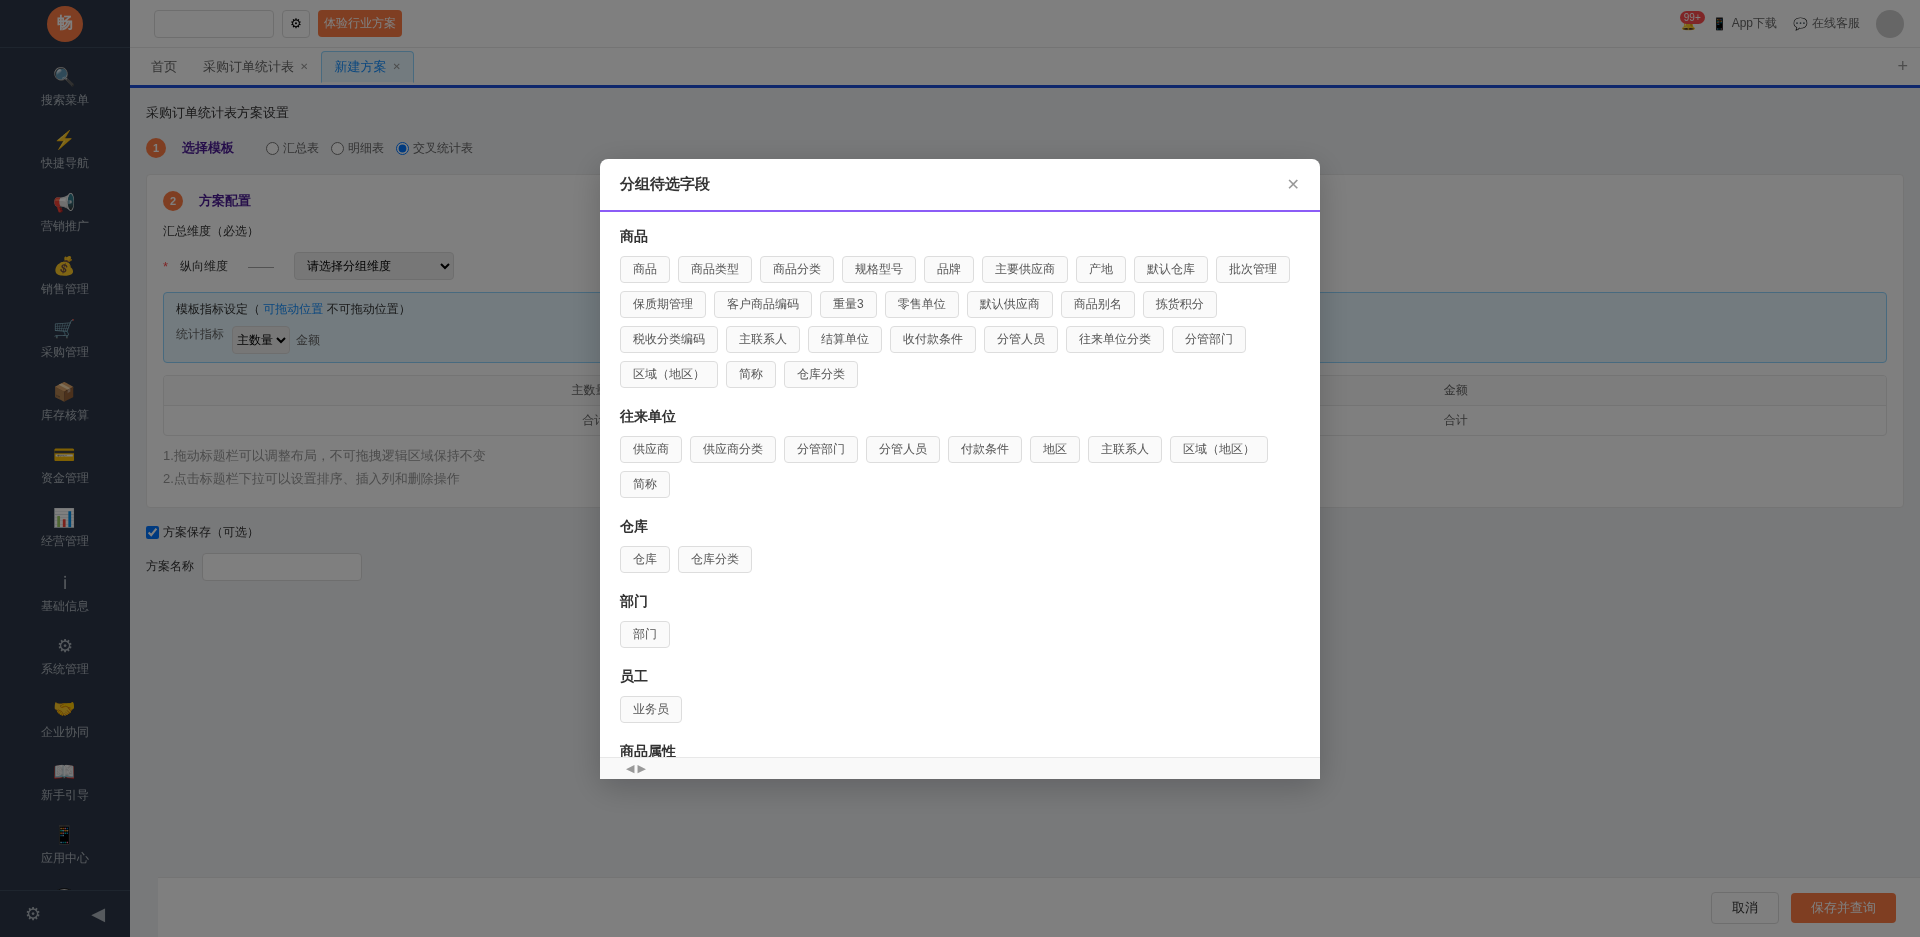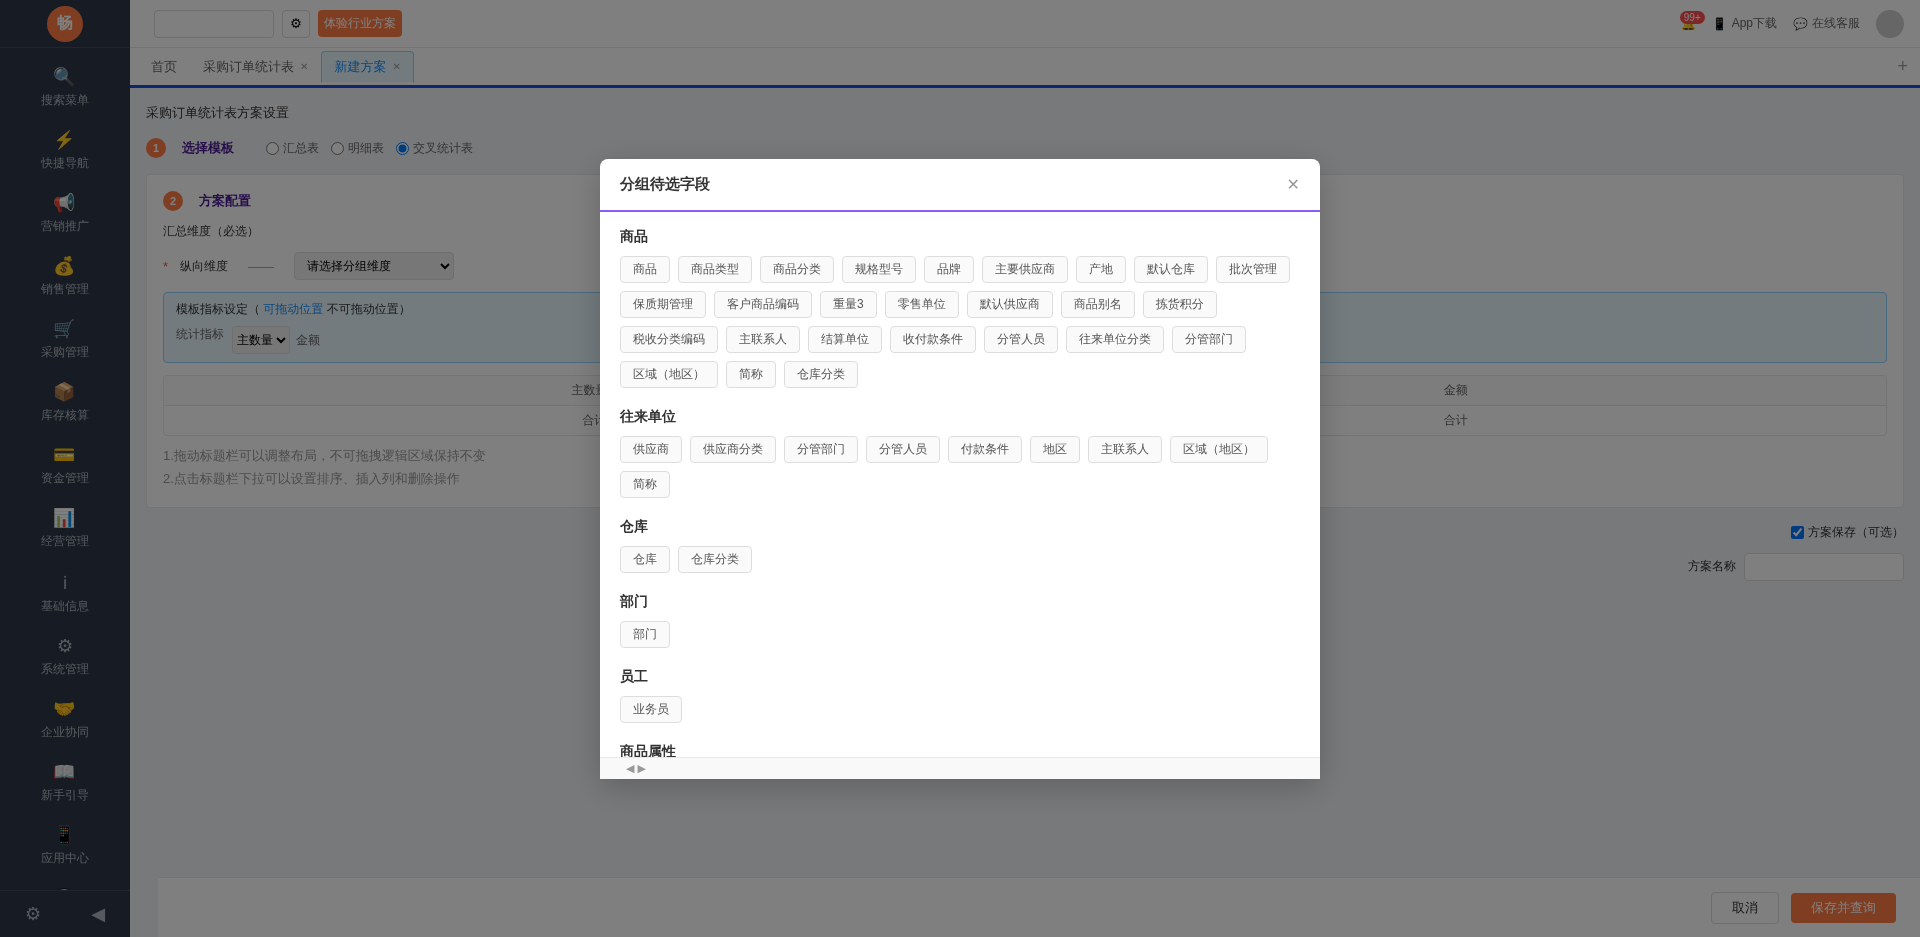--- a/index.html
+++ b/index.html
@@ -204,21 +204,21 @@
 
     
     .modal-body::-webkit-scrollbar { width: 6px; }
     .modal-body::-webkit-scrollbar-track { background: #f1f1f1; }
     .modal-body::-webkit-scrollbar-thumb { background: #ccc; border-radius: 3px; }
 
     
     .hint-area { font-size: 13px; color: #999; margin-top: 8px; line-height: 1.8; }
 
     
-    .scheme-save-area { display: flex; align-items: center; gap: 8px; margin-top: 12px; justify-content: flex-end; }
+    .scheme-save-area { display: flex; align-items: center; gap: 8px; margin-top: 12px; }
     .scheme-save-area input[type=text] {
       width: 160px; height: 28px; border: 1px solid #ddd;
       border-radius: 4px; padding: 0 8px; font-size: 12px;
     }
     .checkbox-label { display: flex; align-items: center; gap: 4px; font-size: 12px; cursor: pointer; }
 
     
     .template-row {
       background: #e6f7ff;
       border: 1px solid #91d5ff;

